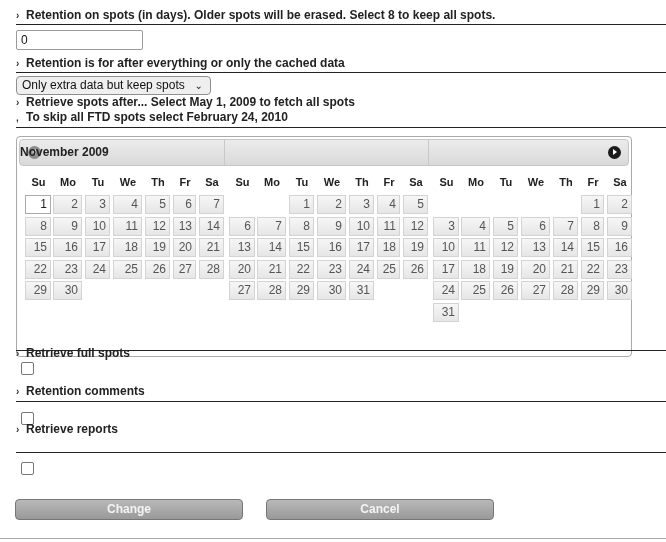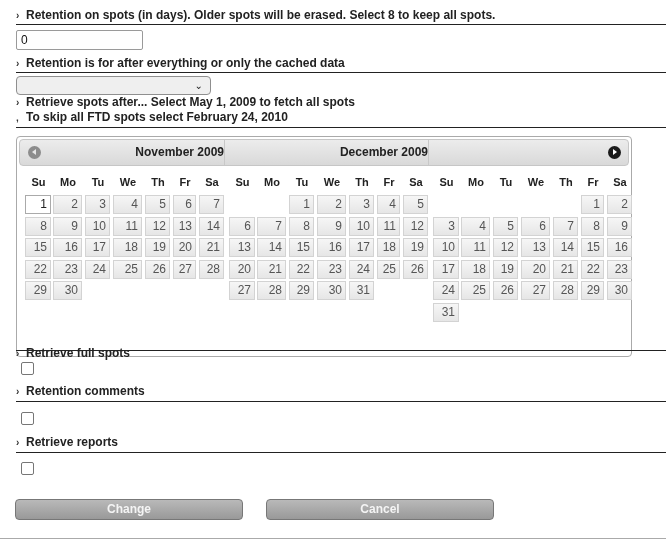--- a/index.html
+++ b/index.html
@@ -17,21 +17,21 @@
             line-height:17px; padding-left:5px; color:#111; }
   .select .chev { position:absolute; right:7px; top:0; font-size:10px; color:#222; }
 
   .cal { position:absolute; left:16px; top:136px; width:616px; height:221px; box-sizing:border-box;
          border:1px solid #aaaaaa; border-radius:4px; background:#fff; }
   .cal-header { position:absolute; left:2px; top:2px; width:610px; height:27px; box-sizing:border-box;
                 border:1px solid #c6c6c6; border-radius:4px;
                 background:linear-gradient(#ececec,#d9d9d9); }
   .cal-header .sep { position:absolute; top:0; bottom:0; width:1px; background:#c8c8c8; }
   .month-title { position:absolute; top:0; height:25px; line-height:25px; font-size:12px; font-weight:bold;
-                 color:#222; text-align:right; width:204px; }
+                 color:#222; text-align:left; width:204px; }
   .nav-btn { position:absolute; top:6px; width:13px; height:13px; border-radius:50%; }
   .nav-prev { left:8px; background:#8c8c8c; }
   .nav-next { right:7px; background:#1a1a1a; }
   .nav-btn::after { content:""; position:absolute; top:3px; border-top:3.5px solid transparent;
                     border-bottom:3.5px solid transparent; }
   .nav-prev::after { left:4px; border-right:4px solid #e6e6e6; }
   .nav-next::after { left:5px; border-left:4px solid #ffffff; }
 
   .month { position:absolute; top:30px; width:204px; }
   .dow { position:absolute; top:9px; font-size:11px; font-weight:bold; color:#222; text-align:center; }
@@ -56,37 +56,37 @@
   <span class="arrow">›</span><span>Retention on spots (in days). Older spots will be erased. Select 8 to keep all spots.</span>
 </div>
 <div class="rule" style="top:24px"></div>
 <input class="text-input" type="text" value="0" style="">
 
 <div class="heading" style="top:56px">
   <span class="arrow">›</span><span>Retention is for after everything or only the cached data</span>
 </div>
 <div class="rule" style="top:72px"></div>
 <div class="select">
+  <span>Only extra data but keep spots</span>
   <span class="chev">⌄</span>
 </div>
 
 <div class="heading" style="top:95px">
   <span class="arrow">›</span><span>Retrieve spots after... Select May 1, 2009 to fetch all spots</span>
 </div>
 <div class="heading" style="top:110px">
   <span class="arrow">‚</span><span>To skip all FTD spots select February 24, 2010</span>
 </div>
 <div class="rule" style="top:127px"></div>
 
 <div class="cal">
   <div class="cal-header">
     <div class="nav-btn nav-prev"></div>
     <div class="month-title" style="left:0">November 2009</div>
     <div class="sep" style="left:204px"></div>
-    <div class="month-title" style="left:204px">December 2009</div>
     <div class="sep" style="left:408px"></div>
     <div class="nav-btn nav-next"></div>
   </div>
   <div class="month" style="left:2px">
       <div class="dow" style="left: 6px; width: 27px;">Su</div>
       <div class="dow" style="left: 34px; width: 30px;">Mo</div>
       <div class="dow" style="left: 66px; width: 26px;">Tu</div>
       <div class="dow" style="left: 94px; width: 30px;">We</div>
       <div class="dow" style="left: 126px; width: 26px;">Th</div>
       <div class="dow" style="left: 154px; width: 24px;">Fr</div>
@@ -215,21 +215,21 @@
 </div>
 <div class="rule" style="top:350px"></div>
 <div class="checkbox" style="top:362px"></div>
 
 <div class="heading" style="top:384px">
   <span class="arrow">›</span><span>Retention comments</span>
 </div>
 <div class="rule" style="top:401px"></div>
 <div class="checkbox" style="top:412px"></div>
 
-<div class="heading" style="top:435px">
+<div class="heading" style="top:422px">
   <span class="arrow">›</span><span>Retrieve reports</span>
 </div>
 <div class="rule" style="top:452px"></div>
 <div class="checkbox" style="top:462px"></div>
 
 <div class="btn" style="left:15px">Change</div>
 <div class="btn" style="left:266px">Cancel</div>
 
 <div class="bottom-rule"></div>
 

